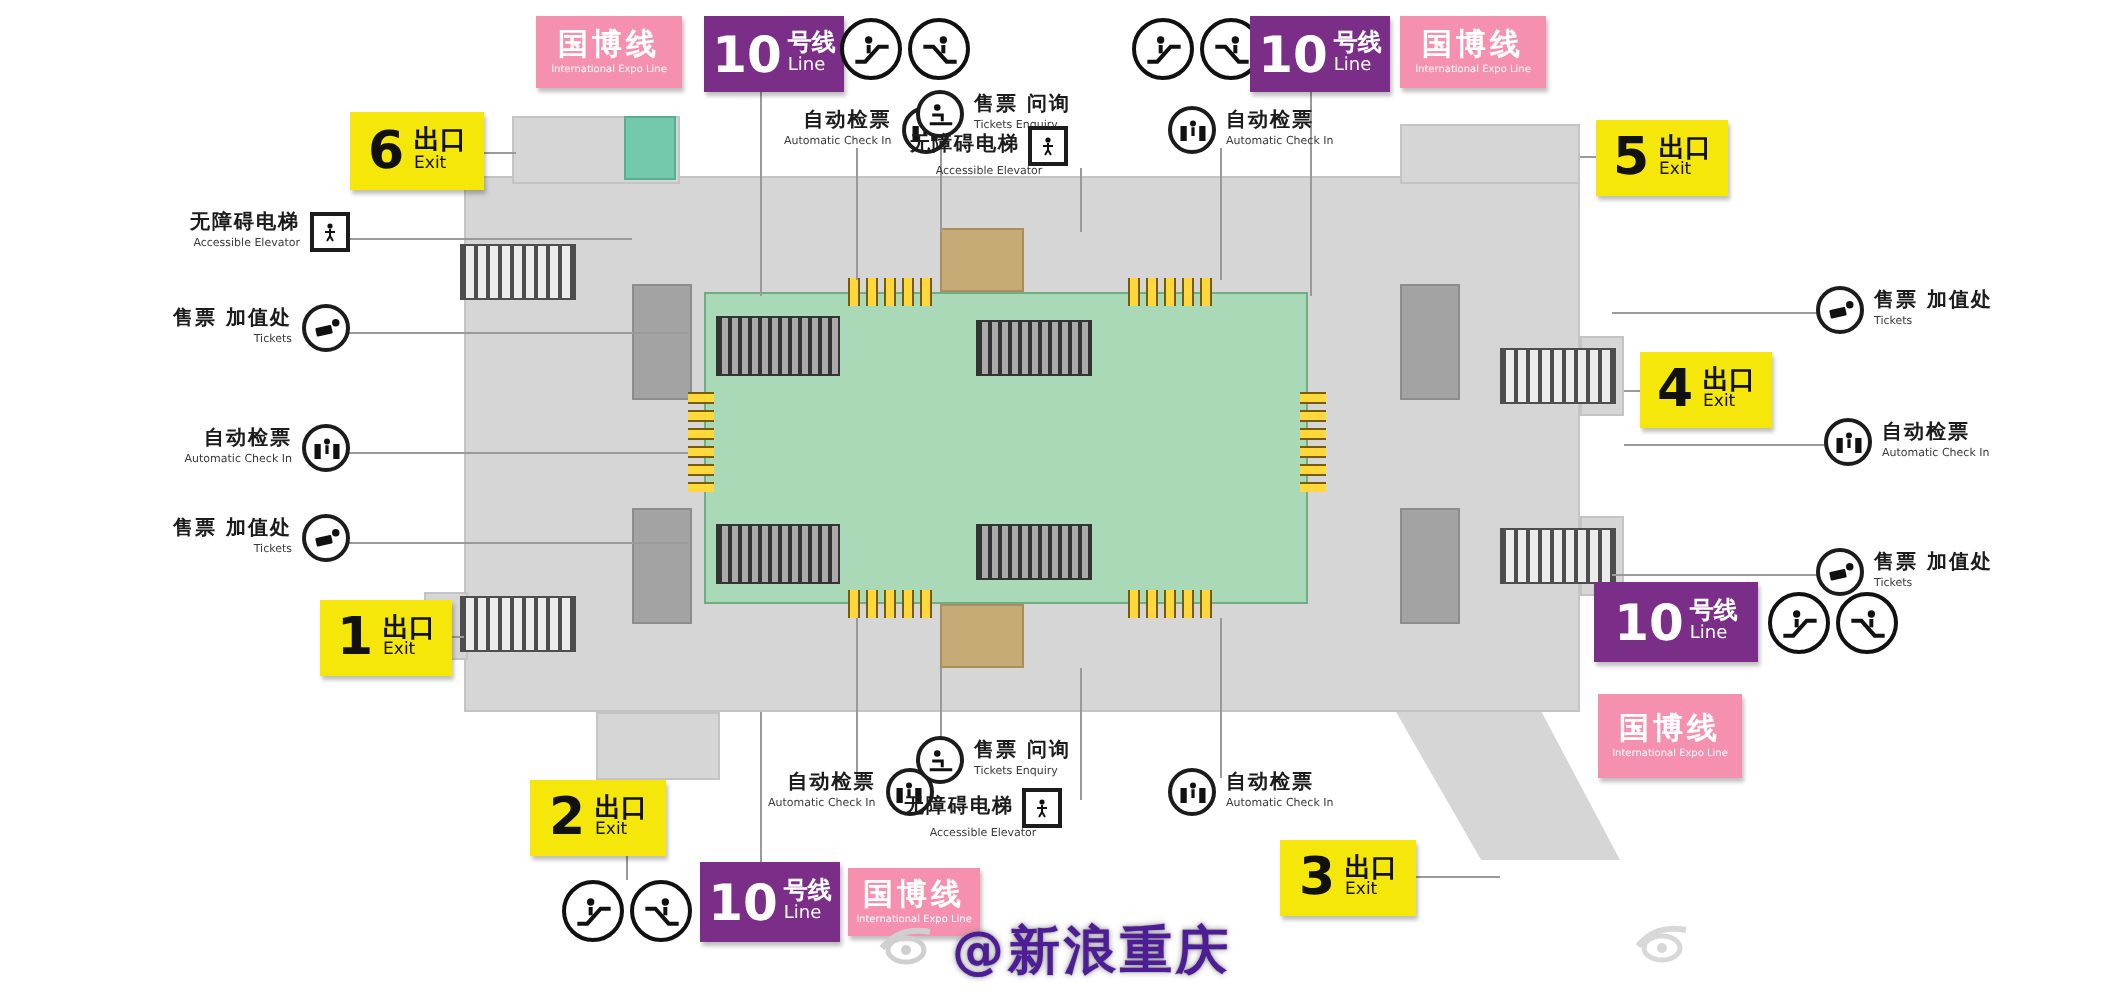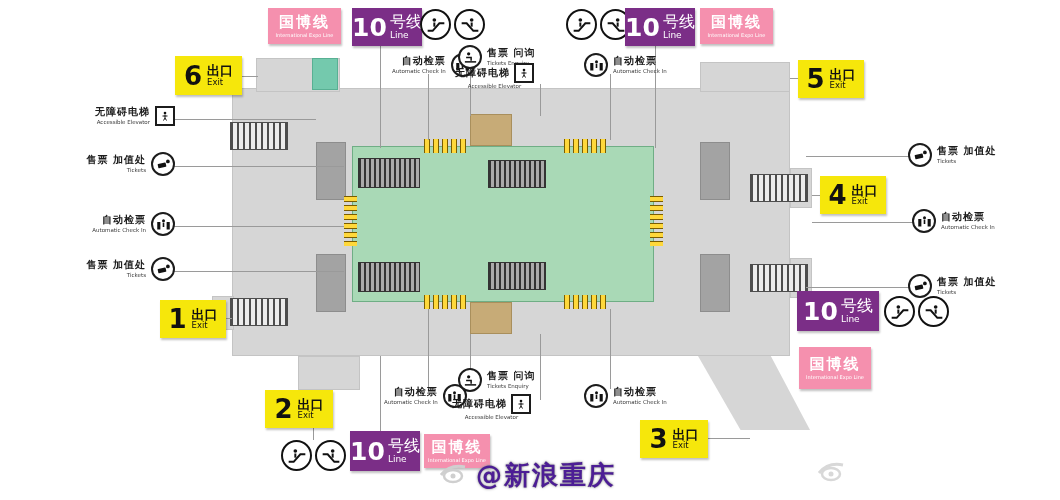--- a/index.html
+++ b/index.html
@@ -21,21 +21,21 @@
   .exit-box { position:absolute; background:#f6e70b; display:flex; align-items:center; justify-content:center; gap:5px; box-shadow:1px 2px 2px rgba(0,0,0,.25); }
   .exit-num { font-size:26px; font-weight:bold; color:#111; line-height:1; }
   .exit-col { display:flex; flex-direction:column; line-height:1.05; color:#111; }
   .exit-cn { font-size:13px; font-weight:bold; }
   .exit-en { font-size:8.5px; }
 
   
   .purple-box { position:absolute; background:#7b2e87; color:#fff; display:flex; align-items:center; justify-content:center; gap:3px; box-shadow:1px 2px 2px rgba(0,0,0,.25); }
   .pb-num { font-size:25px; font-weight:bold; line-height:1; }
   .pb-col { display:flex; flex-direction:column; line-height:1.1; }
-  .pb-cn { font-size:16px; font-weight:normal; }
+  .pb-cn { font-size:12px; font-weight:bold; }
   .pb-en { font-size:9px; }
 
   
   .pink-box { position:absolute; background:#f590ae; color:#fff; display:flex; flex-direction:column; align-items:center; justify-content:center; box-shadow:1px 2px 2px rgba(0,0,0,.25); }
   .pk-cn { font-size:15px; font-weight:bold; letter-spacing:2px; line-height:1.15; }
   .pk-en { font-size:5px; line-height:1.2; }
 
   
   .fac { position:absolute; display:flex; align-items:center; gap:5px; }
   .fac-end { justify-content:flex-end; }

